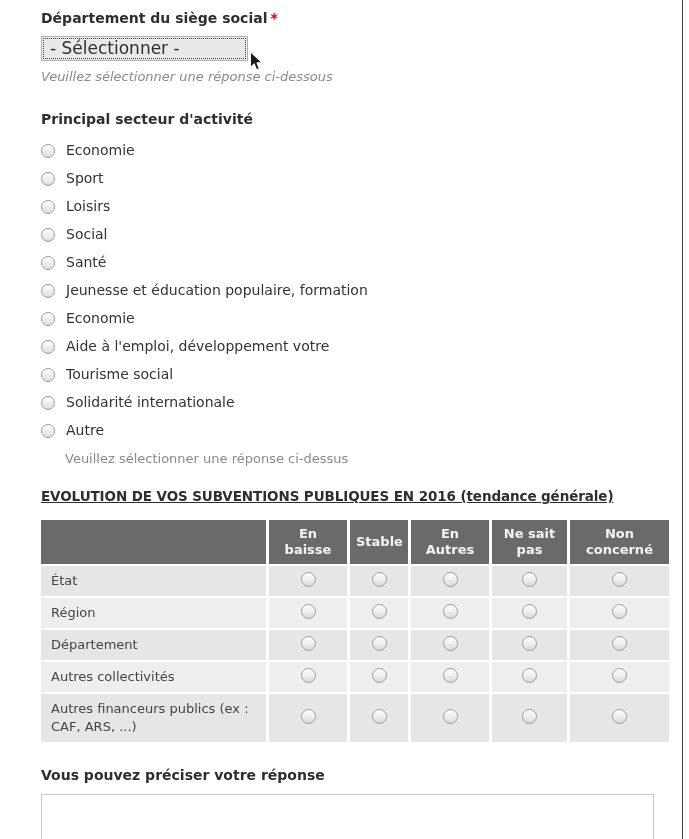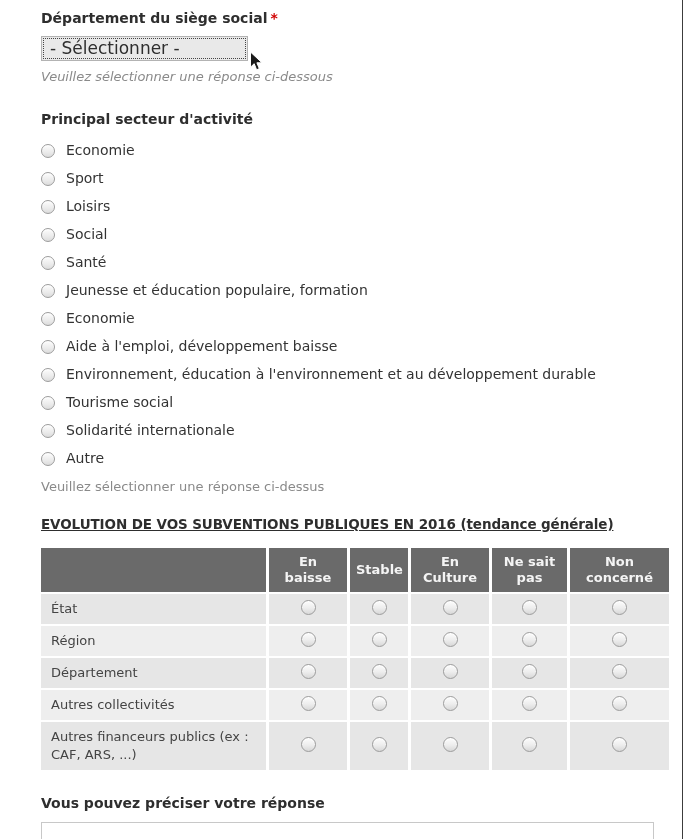--- a/index.html
+++ b/index.html
@@ -32,21 +32,21 @@
   .radio-item { display:flex; align-items:center; margin-bottom:13px; height:15px; }
   .radio-dot {
     width:14px; height:14px; border-radius:50%;
     border:1px solid #9c9c9c;
     background:linear-gradient(180deg,#fdfdfd 0%,#ededed 55%,#dcdcdc 100%);
     box-shadow:inset 0 1px 1px rgba(255,255,255,.9);
     flex:0 0 auto;
   }
   .radio-item .opt-label { margin-left:11px; font-size:14px; color:#333; line-height:15px; }
 
-  .helper-below-list { margin-top:8px; }
+  .helper-below-list { margin-top:8px;margin-left:24px; }
 
   .table-title { margin-top:22px; font-size:13.5px; letter-spacing:-0.1px;text-decoration:underline; }
 
   table.matrix {
     margin-top:13px; border-collapse:separate; border-spacing:3px 2px;
     margin-left:-3px; width:618px; table-layout:fixed;
   }
   table.matrix th {
     background:#6a6a6a; color:#f4f4f4; font-size:13px; font-weight:bold;
     text-align:center; vertical-align:middle; padding:6px 6px; line-height:16px;
@@ -116,25 +116,21 @@
       <div class="radio-item">
         <span class="radio-dot"></span>
         <span class="opt-label">Jeunesse et éducation populaire, formation</span>
       </div>
       <div class="radio-item">
         <span class="radio-dot"></span>
         <span class="opt-label">Economie</span>
       </div>
       <div class="radio-item">
         <span class="radio-dot"></span>
-        <span class="opt-label">Aide à l'emploi, développement baisse</span>
-      </div>
-      <div class="radio-item">
-        <span class="radio-dot"></span>
-        <span class="opt-label">Environnement, éducation à l'environnement et au développement durable</span>
+        <span class="opt-label">Aide à l'emploi, développement votre</span>
       </div>
       <div class="radio-item">
         <span class="radio-dot"></span>
         <span class="opt-label">Tourisme social</span>
       </div>
       <div class="radio-item">
         <span class="radio-dot"></span>
         <span class="opt-label">Solidarité internationale</span>
       </div>
       <div class="radio-item">
@@ -154,21 +150,21 @@
           <col class="c2">
           <col class="c3">
           <col class="c4">
           <col class="c5">
       </colgroup>
       <thead>
         <tr>
           <th></th>
           <th>En baisse</th>
           <th>Stable</th>
-          <th>En Culture</th>
+          <th>En Autres</th>
           <th>Ne sait pas</th>
           <th>Non concerné</th>
         </tr>
       </thead>
       <tbody>
         <tr>
           <td class="row-label">État</td>
           <td><span class="cell-radio"></span></td>
           <td><span class="cell-radio"></span></td>
           <td><span class="cell-radio"></span></td>

